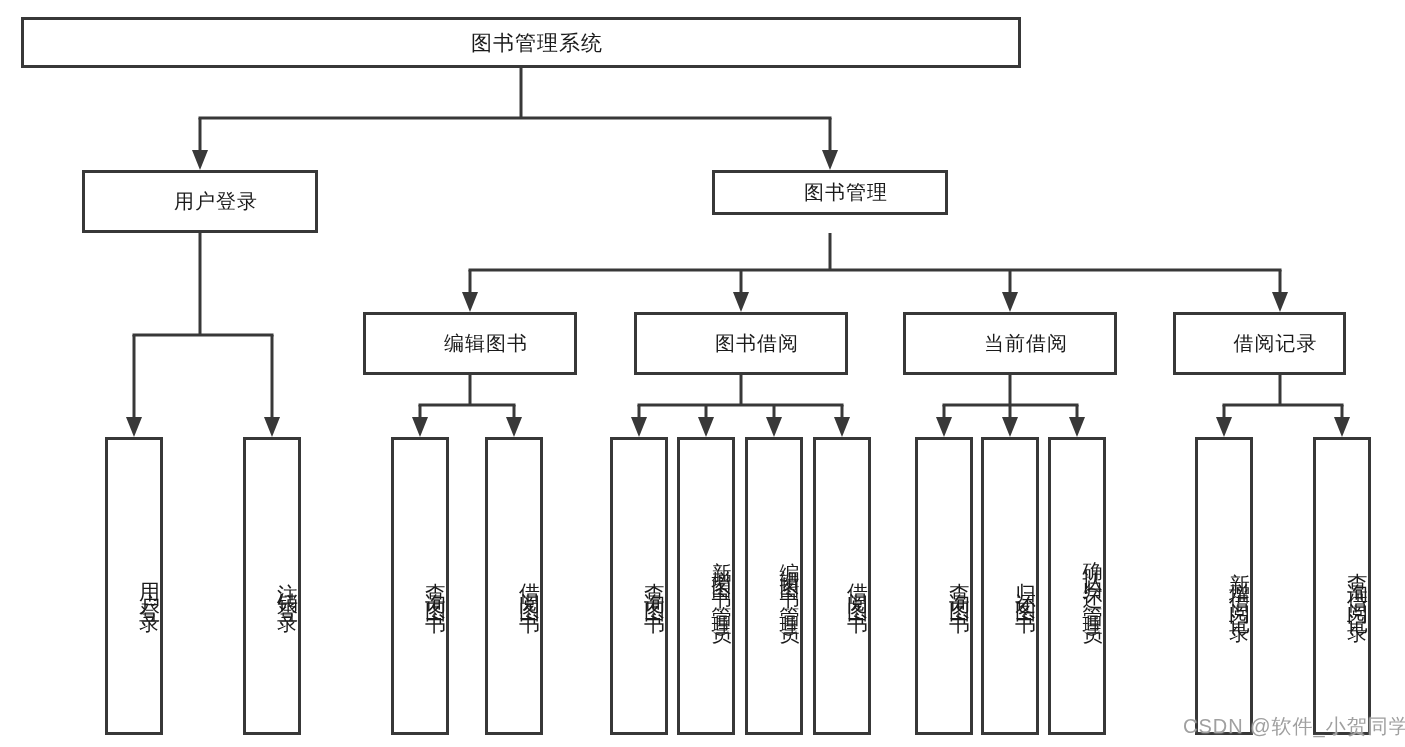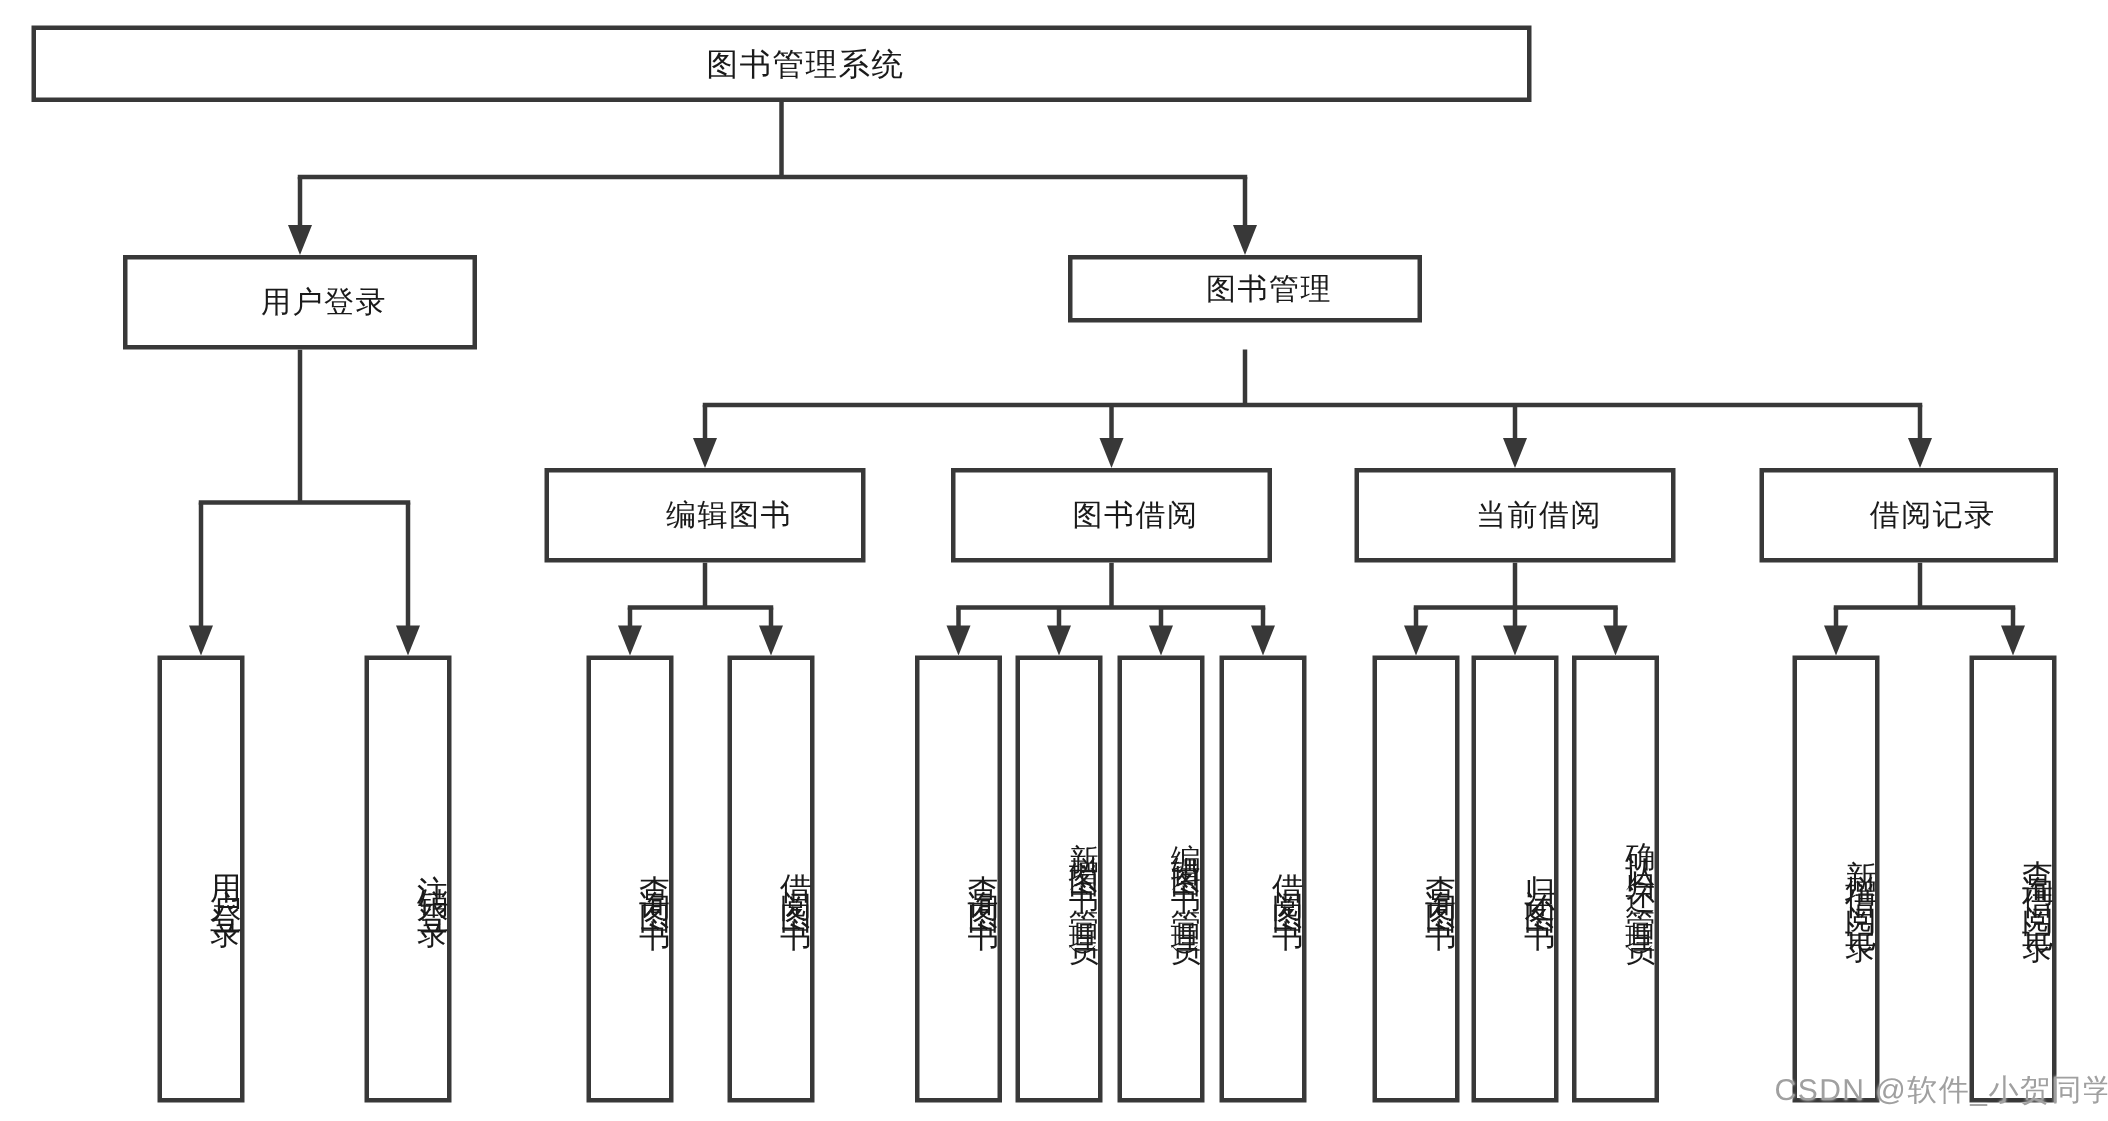--- a/index.html
+++ b/index.html
@@ -143,21 +143,21 @@
 
   <div class="node" style="left:363px;top:312px;width:214px;height:63px">
     <span class="hlabel">编辑图书</span>
   </div>
   <div class="node" style="left:903px;top:312px;width:214px;height:63px">
     <span class="hlabel">当前借阅</span>
   </div>
   <div class="node" style="left:634px;top:312px;width:214px;height:63px">
     <span class="hlabel">图书借阅</span>
   </div>
-  <div class="node" style="left:1173px;top:312px;width:199px;height:63px">
+  <div class="node" style="left:1173px;top:312px;width:173px;height:63px">
     <span class="hlabel">借阅记录</span>
   </div>
 
   <div class="node vnode" style="left:105px">
     <span class="vlabel">用户登录</span>
   </div>
   <div class="node vnode" style="left:243px">
     <span class="vlabel">注销登录</span>
   </div>
 

